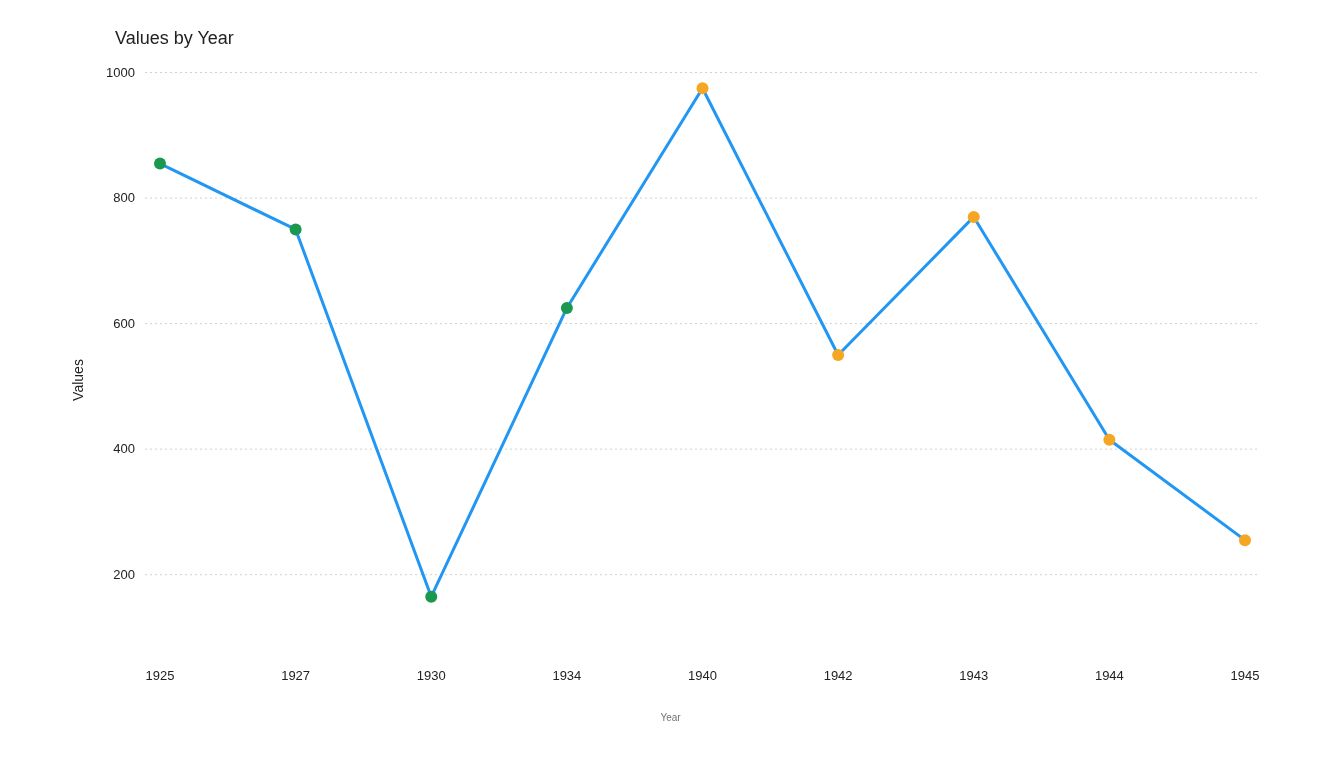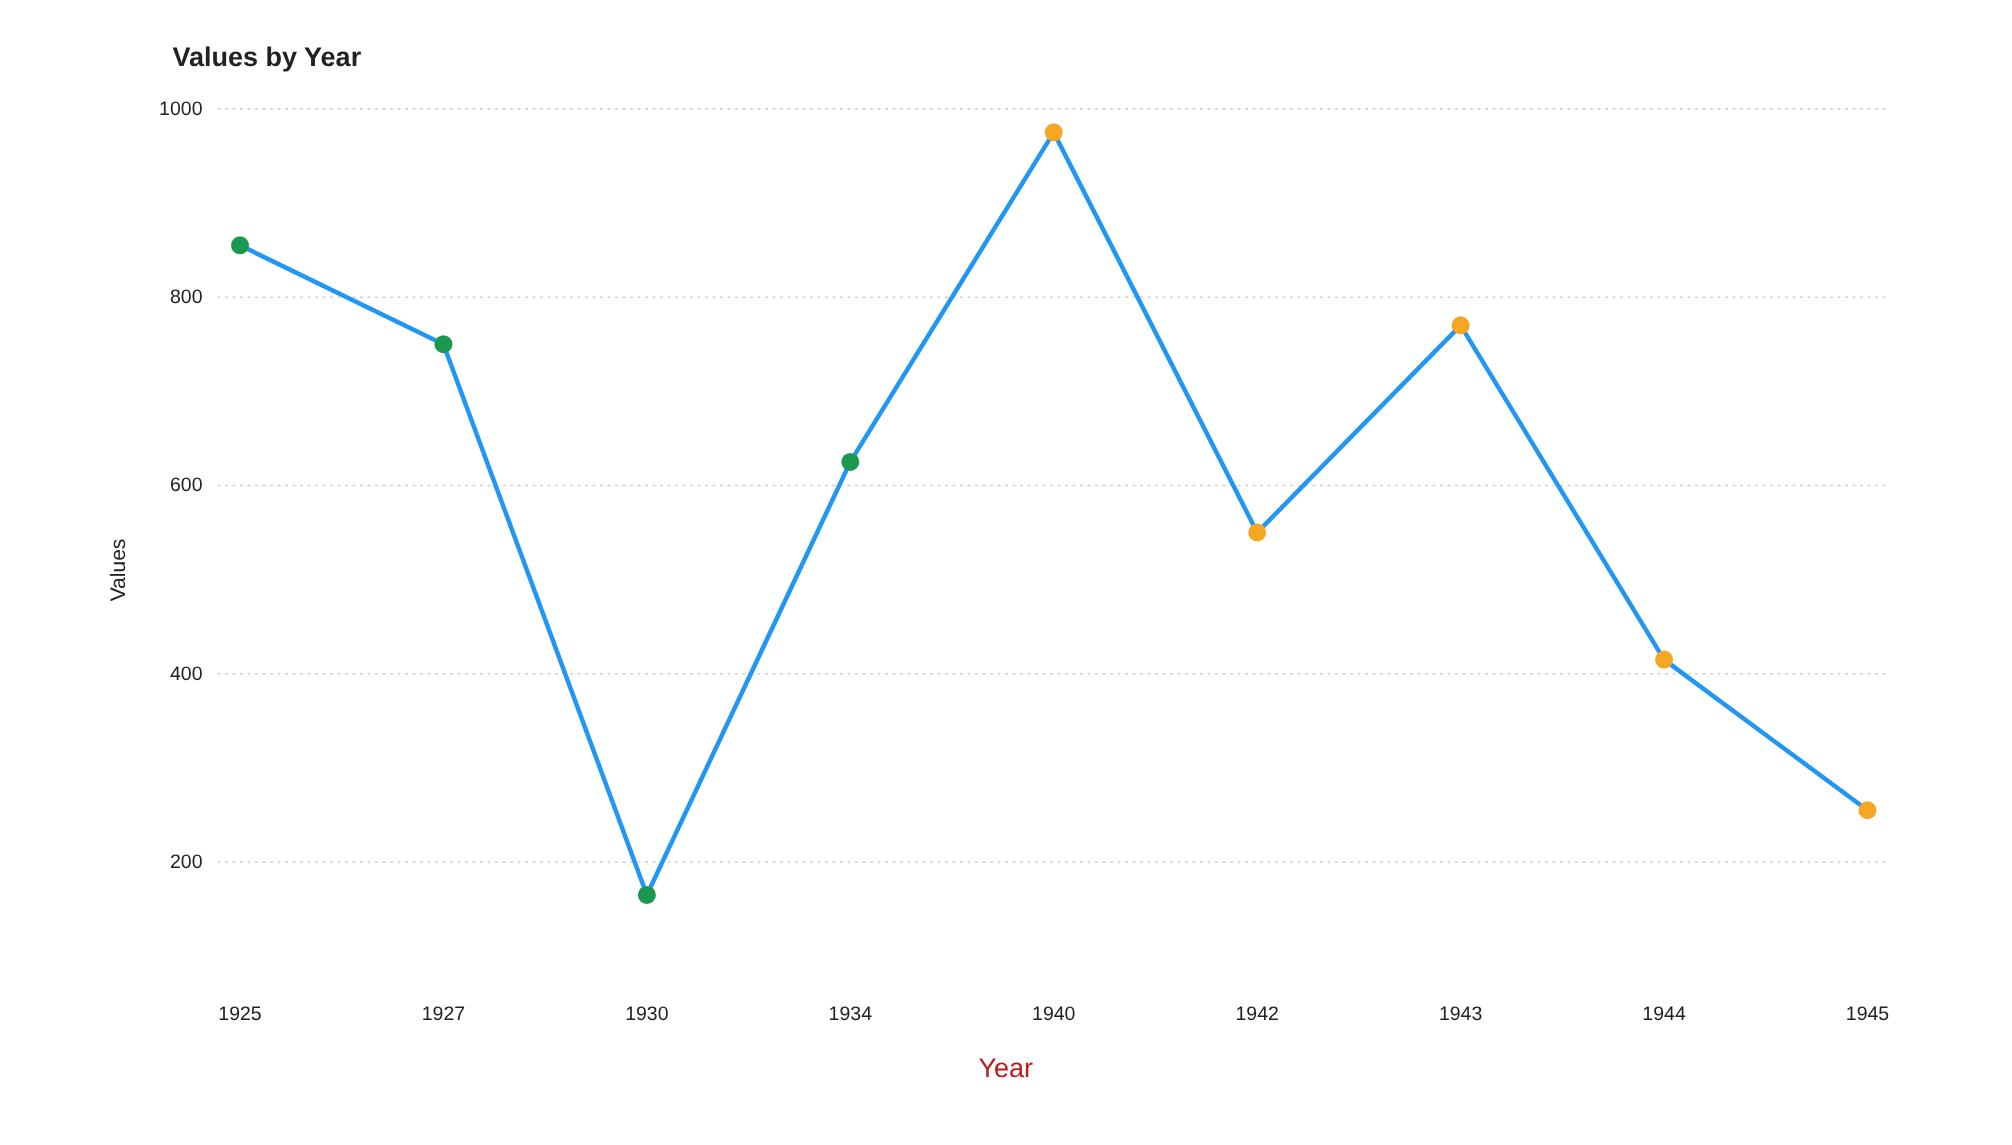--- a/index.html
+++ b/index.html
@@ -16,37 +16,37 @@
     position: relative;
     width: 1341px;
     height: 763px;
   }
   .title {
     position: absolute;
     left: 115px;
     top: 28px;
     font-size: 18px;
     color: #222;
-    font-weight: 700;
+    font-weight: 400;
   }
   .ylabel {
     position: absolute;
     left: 78px;
     top: 380px;
     font-size: 14px;
     color: #222;
     transform: translate(-50%, -50%) rotate(-90deg);
     transform-origin: center;
   }
   .xlabel {
     position: absolute;
     left: 50%;
     bottom: 40px;
-    font-size: 18px;
-    color: #b91c1c;
+    font-size: 10px;
+    color: #737373;
     transform: translateX(-50%);
   }
   svg { position: absolute; left: 0; top: 0; }
   .grid-line { stroke: #d0d0d0; stroke-width: 1; stroke-dasharray: 2 3; }
   .series-line { stroke: #2196f3; stroke-width: 3; fill: none; stroke-linejoin: round; }
   .tick-text { font-size: 13px; fill: #222; font-family: "Segoe UI", Arial, sans-serif; }
 </style>
 </head>
 <body>
 

